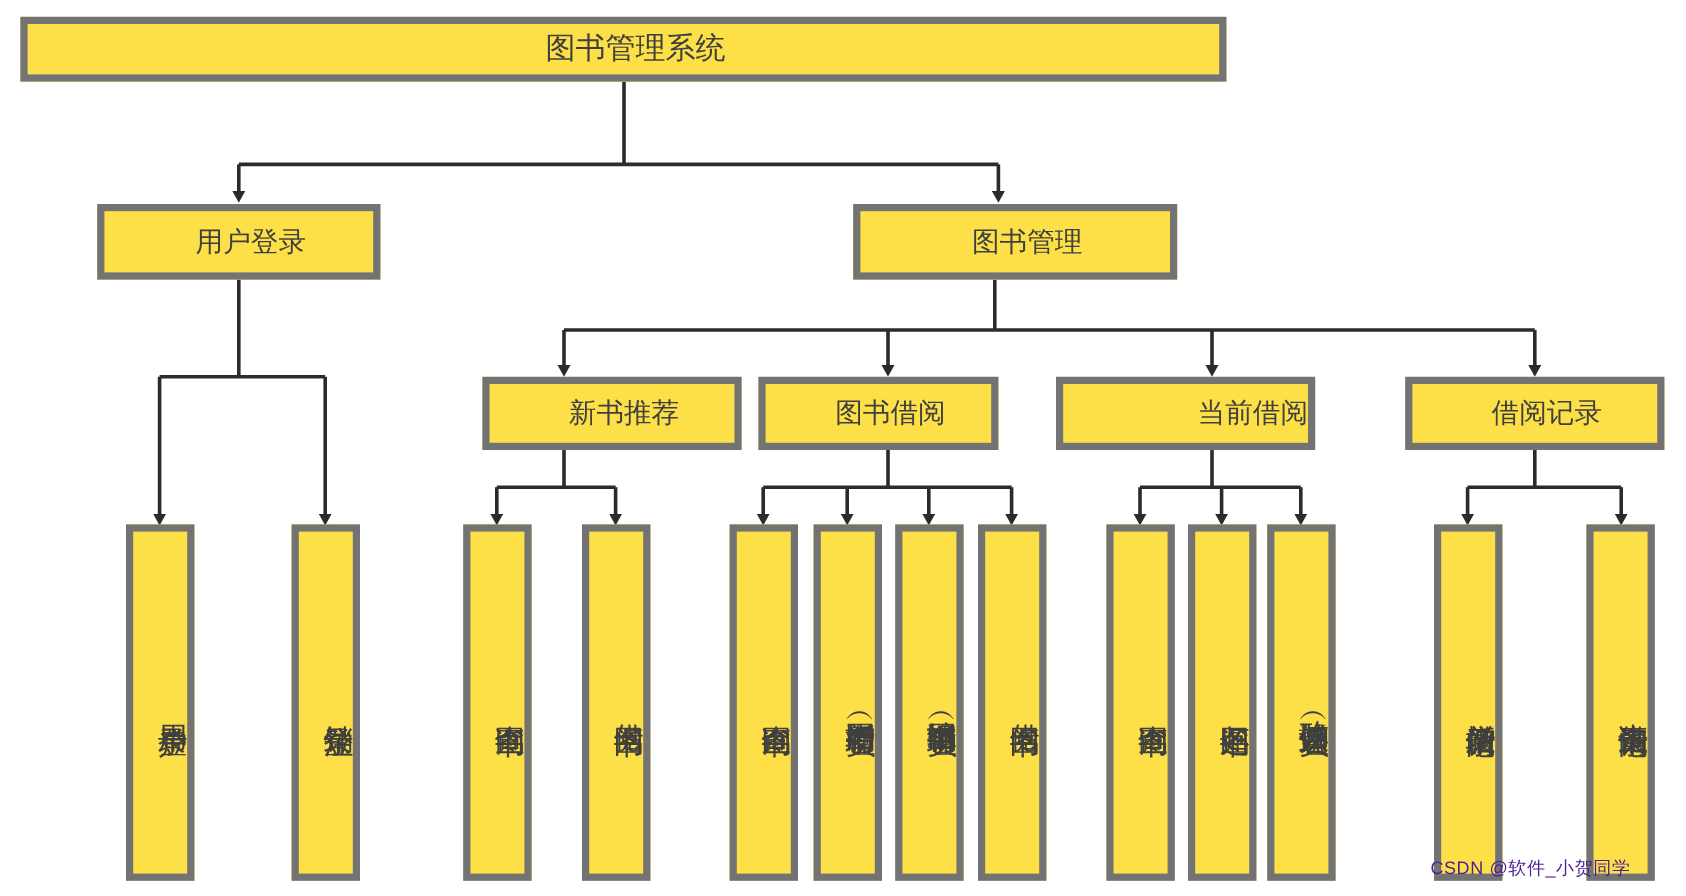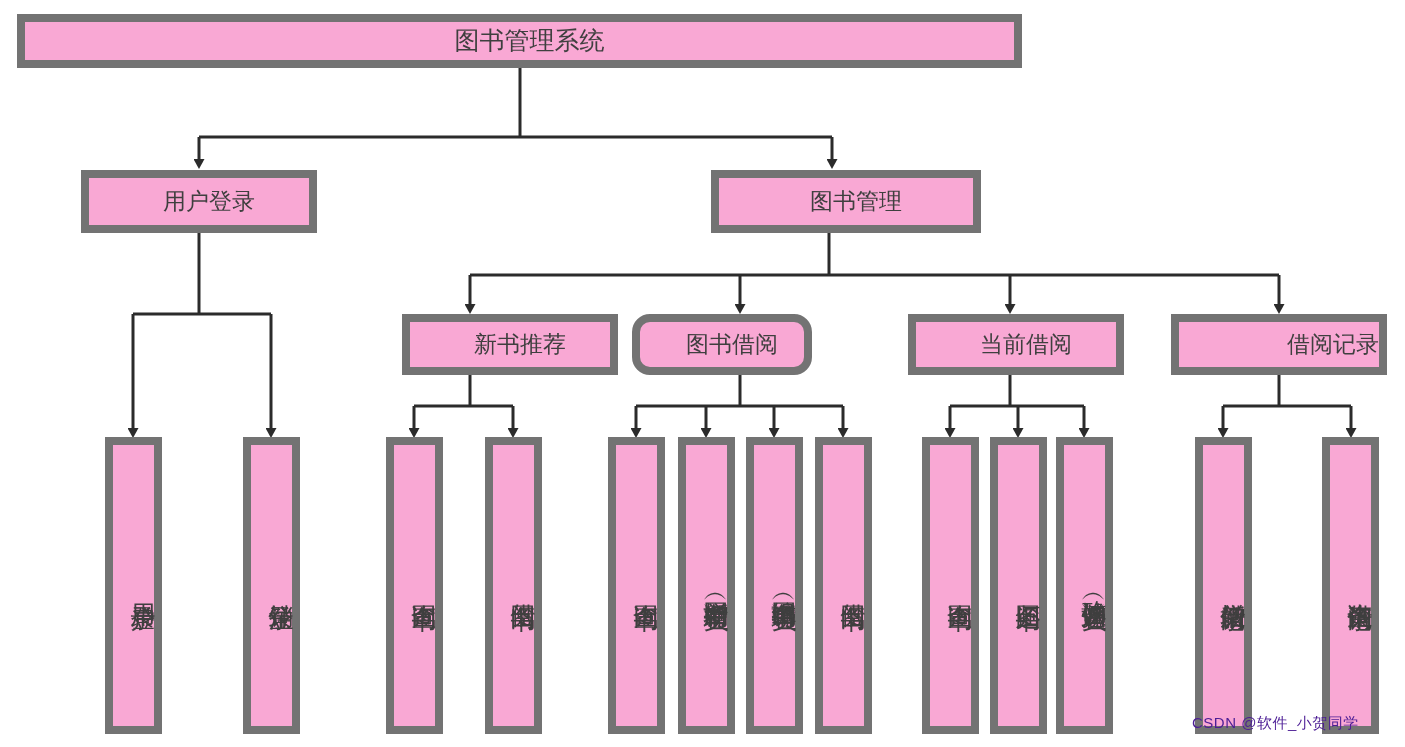--- a/index.html
+++ b/index.html
@@ -21,22 +21,22 @@
     position: absolute;
     left: 0;
     top: 0;
     width: 1405px;
     height: 747px;
     pointer-events: none;
   }
   .node {
     position: absolute;
     box-sizing: border-box;
-    background: #f9a8d4;
-    border: 8px solid #737373;
+    background: #fde047;
+    border: 6px solid #737373;
     display: flex;
     align-items: center;
     justify-content: center;
     color: #3c3c3c;
     padding-left: 20px;
   }
   .node .label {
     display: block;
     text-align: center;
     color: #3f3f3f;
@@ -139,27 +139,27 @@
   <div class="node level2" style="left:81px; top:170px; width:236px; height:63px;">
     <span class="label">用户登录</span>
   </div>
   <div class="node level2" style="left:711px; top:170px; width:270px; height:63px;">
     <span class="label">图书管理</span>
   </div>
 
   <div class="node level3" style="left:362px; top:314px; width:216px; height:61px;margin-left:40px;">
     <span class="label">新书推荐</span>
   </div>
-  <div class="node level3" style="left:632px; top:314px; width:180px; height:61px;border-radius:18px;">
+  <div class="node level3" style="left:632px; top:314px; width:200px; height:61px;">
     <span class="label">图书借阅</span>
   </div>
-  <div class="node level3" style="left:908px; top:314px; width:216px; height:61px;">
+  <div class="node level3" style="left:880px; top:314px; width:216px; height:61px;justify-content:flex-end;">
     <span class="label">当前借阅</span>
   </div>
-  <div class="node level3" style="left:1171px; top:314px; width:216px; height:61px;justify-content:flex-end;">
+  <div class="node level3" style="left:1171px; top:314px; width:216px; height:61px;">
     <span class="label">借阅记录</span>
   </div>
 
   <div class="node leaf" style="left:105px; top:437px; width:57px; height:297px;">
     <span class="label">用户登录</span>
   </div>
   <div class="node leaf" style="left:243px; top:437px; width:57px; height:297px;">
     <span class="label">注销登录</span>
   </div>
 

